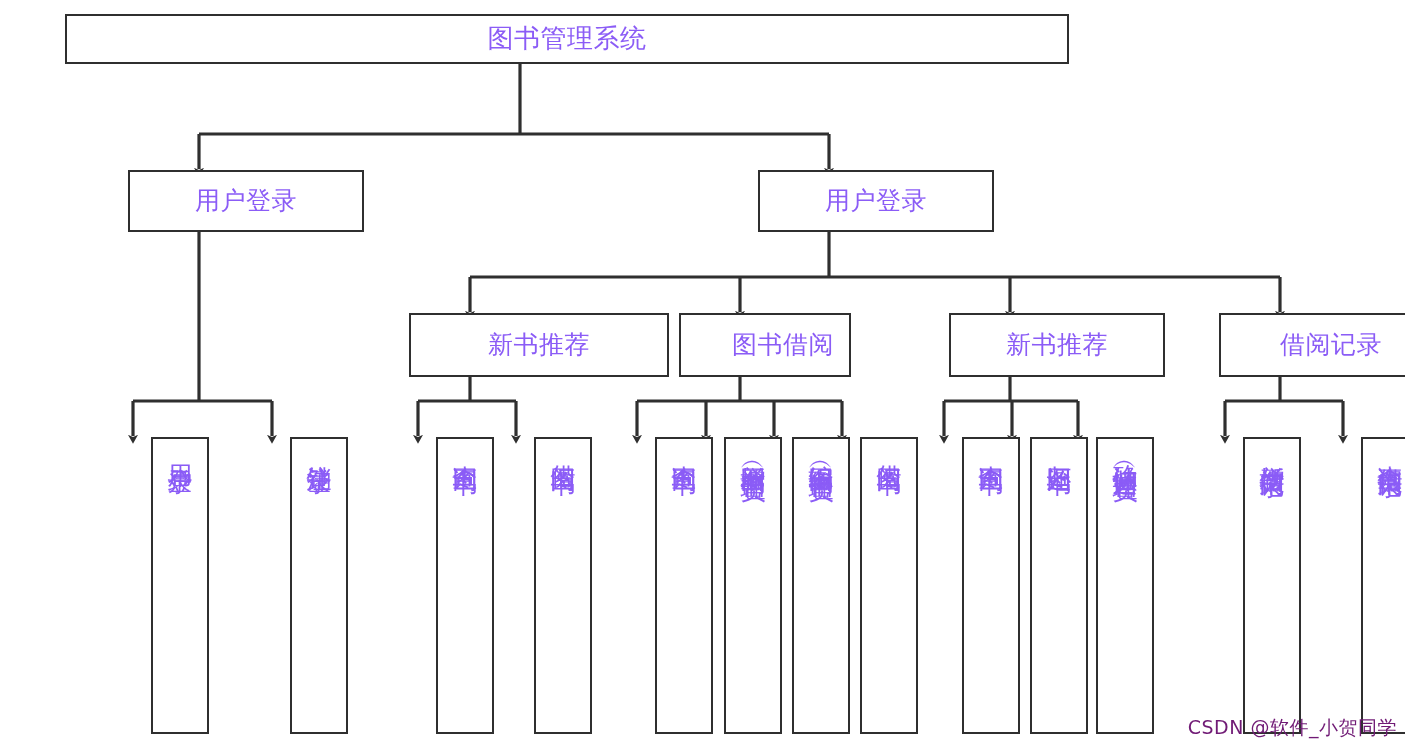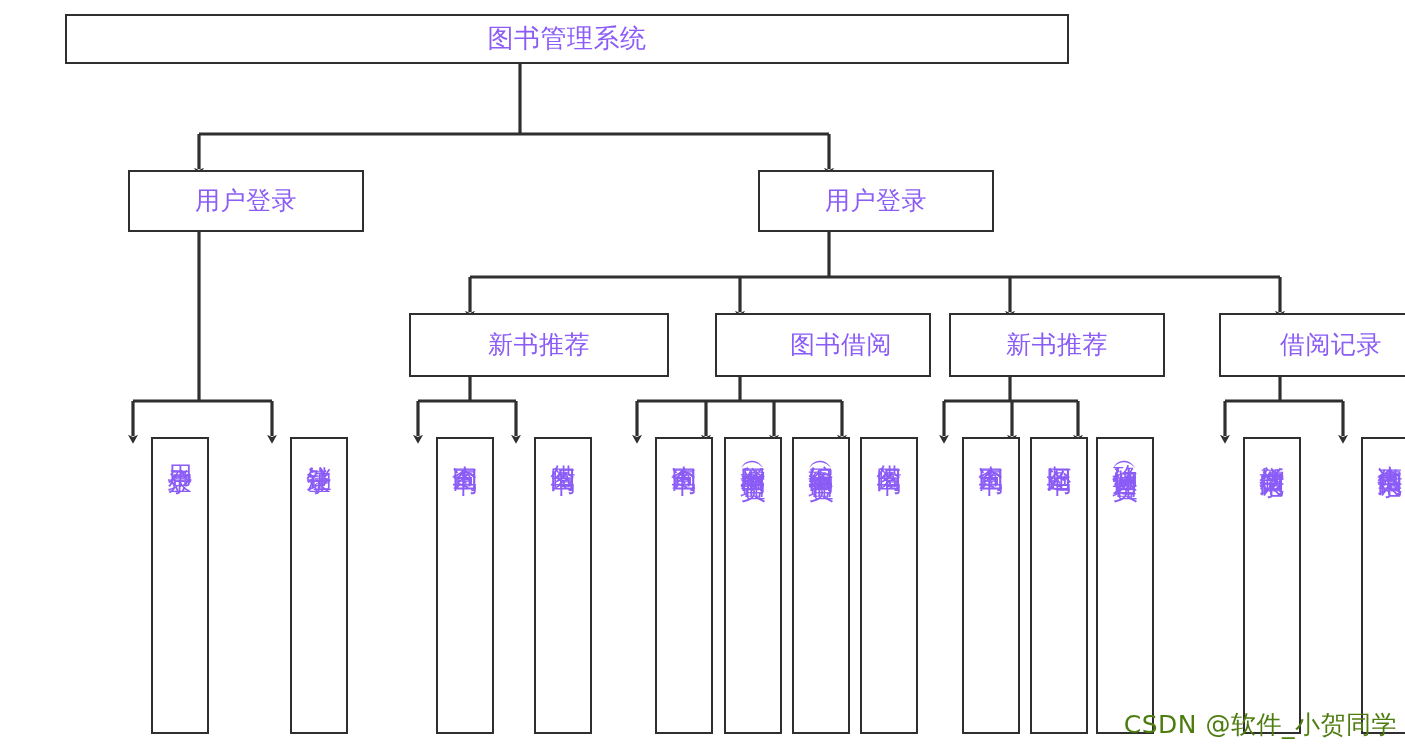--- a/index.html
+++ b/index.html
@@ -63,22 +63,22 @@
     text-orientation: upright;
     font-size: 25px;
     line-height: 1;
     letter-spacing: 2px;
     white-space: nowrap;
   }
   #watermark {
     position: absolute;
     right: 8px;
     bottom: 6px;
-    font-size: 25px;
-    color: #4d7c0f;
+    font-size: 19px;
+    color: #701a75;
     letter-spacing: 0.5px;
     white-space: nowrap;
     user-select: none;
   }
 </style>
 </head>
 <body>
 
 <div id="diagram-root">
 
@@ -131,21 +131,21 @@
       </div>
       <div class="node horiz" style="left: 81px; top: 170px; width: 236px; height: 62px;">
         <span class="node-label">用户登录</span>
       </div>
       <div class="node horiz" style="left: 711px; top: 170px; width: 236px; height: 62px;">
         <span class="node-label">用户登录</span>
       </div>
       <div class="node horiz" style="left: 362px; top: 313px; width: 260px; height: 64px;">
         <span class="node-label">新书推荐</span>
       </div>
-      <div class="node horiz" style="left: 668px; top: 313px; width: 216px; height: 64px; padding-left: 36px;">
+      <div class="node horiz" style="left: 632px; top: 313px; width: 172px; height: 64px; padding-left: 36px;">
         <span class="node-label">图书借阅</span>
       </div>
       <div class="node horiz" style="left: 902px; top: 313px; width: 216px; height: 64px;">
         <span class="node-label">新书推荐</span>
       </div>
       <div class="node horiz" style="left: 1172px; top: 313px; width: 224px; height: 64px;">
         <span class="node-label">借阅记录</span>
       </div>
       <div class="node vert" style="left: 104px; top: 437px; width: 58px; height: 297px;">
         <span class="node-label">用户登录</span>

